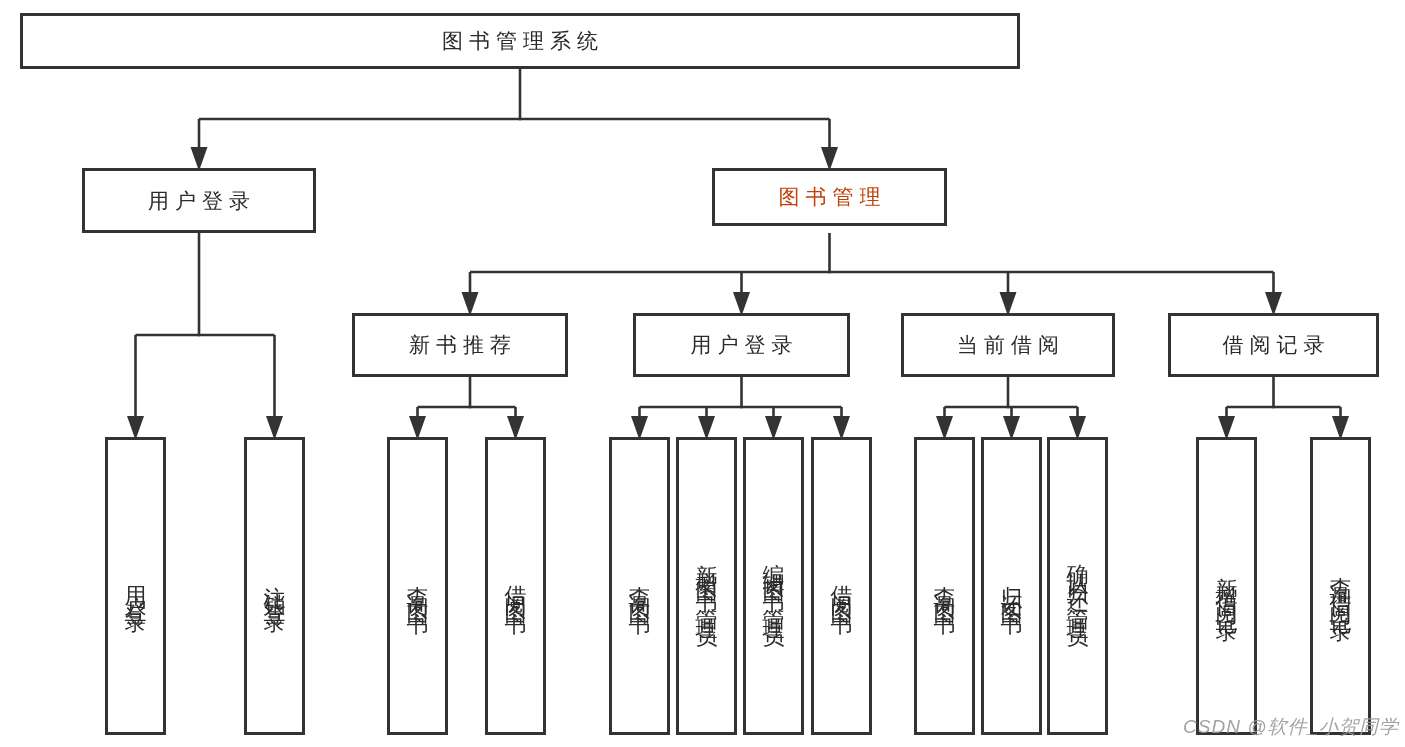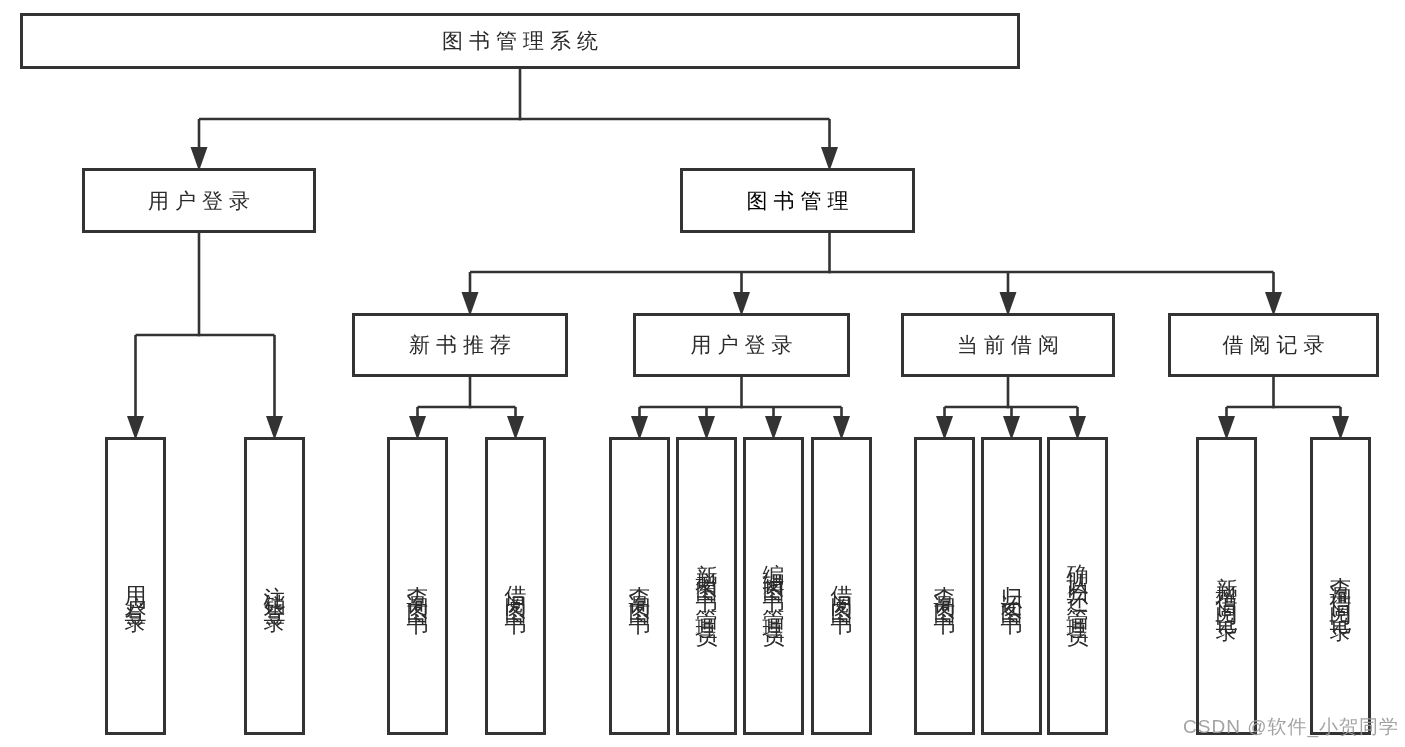--- a/index.html
+++ b/index.html
@@ -46,20 +46,21 @@
     line-height: 1;
   }
   .watermark {
     position: absolute;
     right: 6px;
     top: 714px;
     font-size: 19px;
     letter-spacing: 1px;
     color: rgba(154, 154, 154, 0.92);
     white-space: nowrap;
+    font-style: italic;
   }
 </style>
 </head>
 <body>
 
 <div class="canvas">
   <svg id="edge-layer" xmlns="http://www.w3.org/2000/svg" viewBox="0 0 1405 747" width="1405" height="747">
       <line x1="520" y1="69" x2="520" y2="120.3" stroke="#333333" stroke-width="2.6"></line>
       <line x1="199" y1="119" x2="829.5" y2="119" stroke="#333333" stroke-width="2.6"></line>
       <line x1="199" y1="119" x2="199" y2="152" stroke="#333333" stroke-width="2.6"></line>
@@ -113,21 +114,21 @@
       <line x1="1340.5" y1="407" x2="1340.5" y2="421" stroke="#333333" stroke-width="2.6"></line>
       <polygon points="1332,416 1349,416 1340.5,440" fill="#333333"></polygon>
     </svg>
   <div id="node-layer">
       <div class="node horizontal" style="left: 20px; top: 13px; width: 1000px; height: 56px; border-color: rgb(51, 51, 51); background: rgb(255, 255, 255); color: rgb(43, 43, 43);">
         <span class="label">图书管理系统</span>
       </div>
       <div class="node horizontal" style="left: 82px; top: 168px; width: 234px; height: 65px; border-color: rgb(51, 51, 51); background: rgb(255, 255, 255); color: rgb(43, 43, 43);">
         <span class="label">用户登录</span>
       </div>
-      <div class="node horizontal" style="left: 680px; top: 168px; width: 235px; height: 65px; border-color: rgb(51, 51, 51); background: rgb(255, 255, 255); color: #000000;">
+      <div class="node horizontal" style="left: 712px; top: 168px; width: 235px; height: 58px; border-color: rgb(51, 51, 51); background: rgb(255, 255, 255); color: #c2410c;">
         <span class="label">图书管理</span>
       </div>
       <div class="node horizontal" style="left: 352px; top: 313px; width: 216px; height: 64px; border-color: rgb(51, 51, 51); background: rgb(255, 255, 255); color: rgb(43, 43, 43);">
         <span class="label">新书推荐</span>
       </div>
       <div class="node horizontal" style="left: 633px; top: 313px; width: 217px; height: 64px; border-color: rgb(51, 51, 51); background: rgb(255, 255, 255); color: rgb(43, 43, 43);">
         <span class="label">用户登录</span>
       </div>
       <div class="node horizontal" style="left: 901px; top: 313px; width: 214px; height: 64px; border-color: rgb(51, 51, 51); background: rgb(255, 255, 255); color: rgb(43, 43, 43); text-align: right;">
         <span class="label">当前借阅</span>

